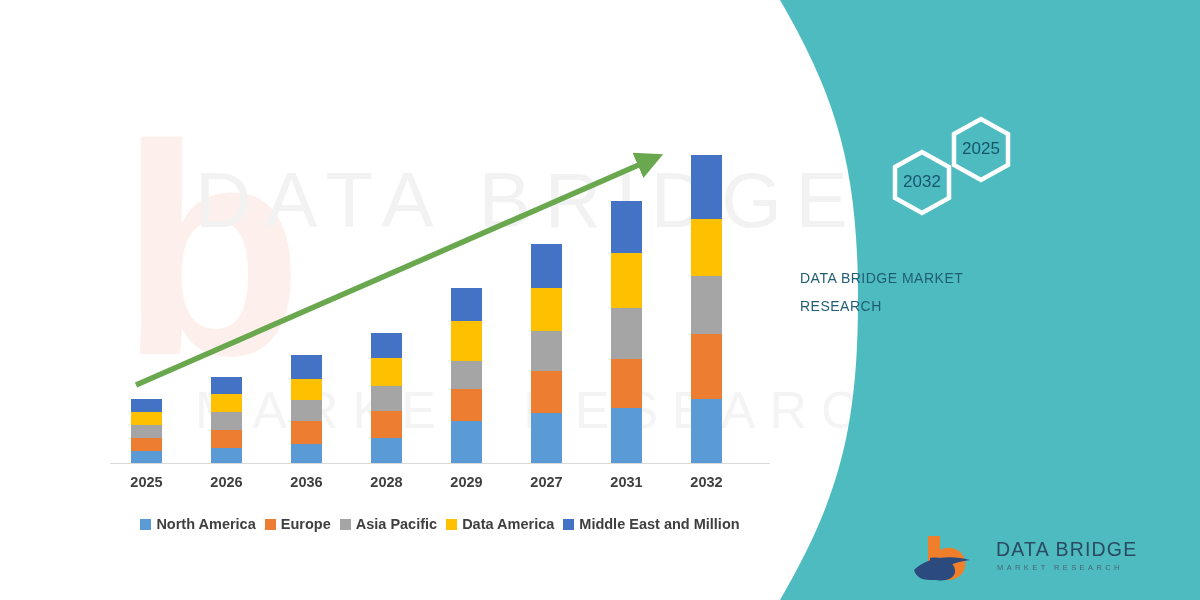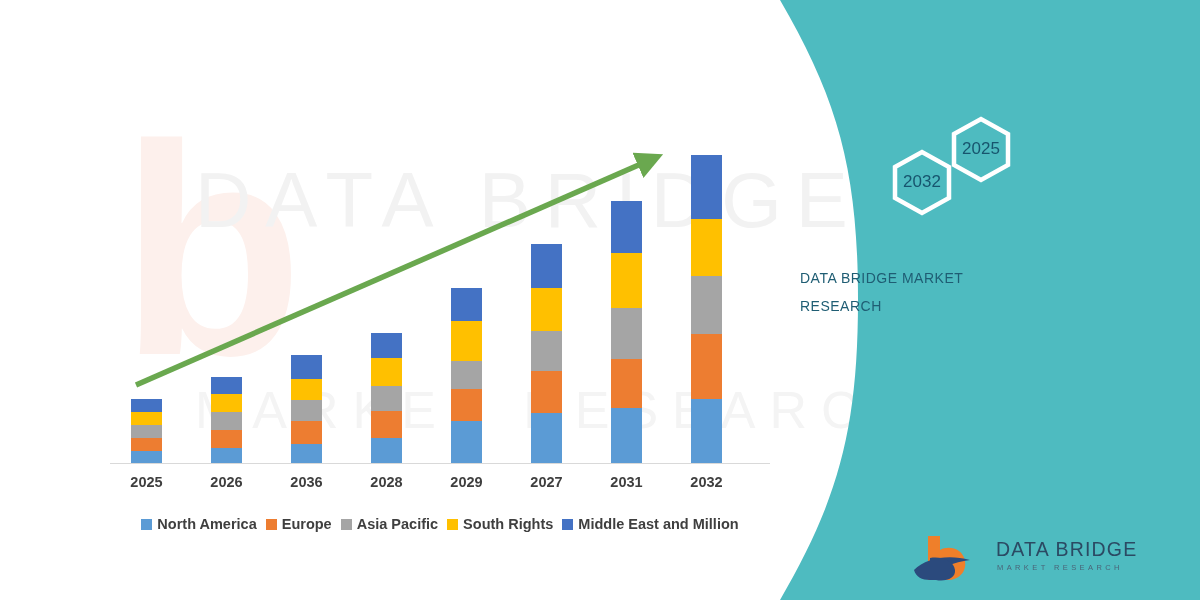--- a/index.html
+++ b/index.html
@@ -170,21 +170,21 @@
       <div class="legend-item">
         <span class="legend-swatch" style="background: rgb(237, 125, 49);"></span>
         <span class="legend-label">Europe</span>
       </div>
       <div class="legend-item">
         <span class="legend-swatch" style="background: rgb(165, 165, 165);"></span>
         <span class="legend-label">Asia Pacific</span>
       </div>
       <div class="legend-item">
         <span class="legend-swatch" style="background: rgb(255, 192, 0);"></span>
-        <span class="legend-label">South Rights</span>
+        <span class="legend-label">Data America</span>
       </div>
       <div class="legend-item">
         <span class="legend-swatch" style="background: rgb(68, 114, 196);"></span>
         <span class="legend-label">Middle East and Million</span>
       </div>
     </div>
 
 </div>
 
 <div id="right-panel">

